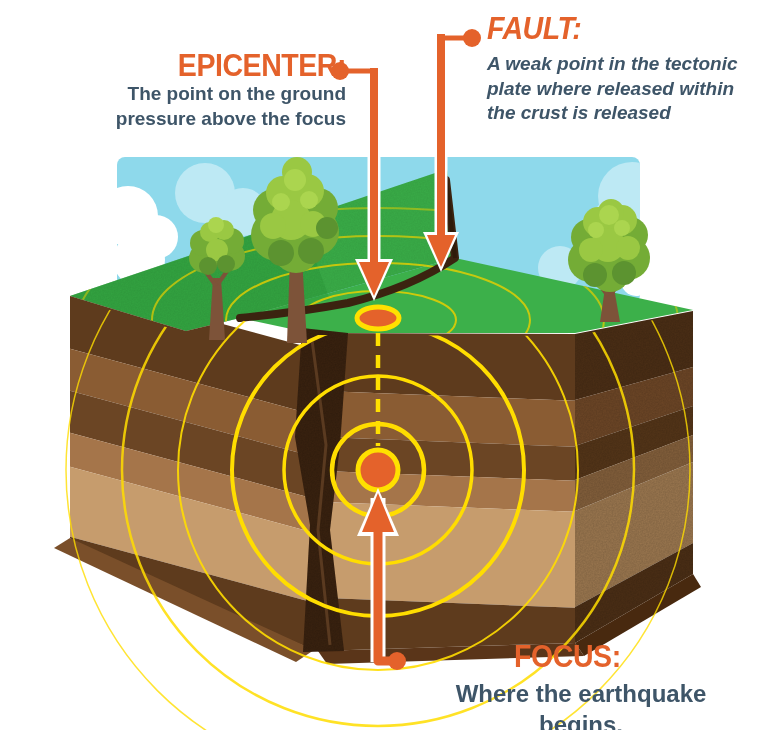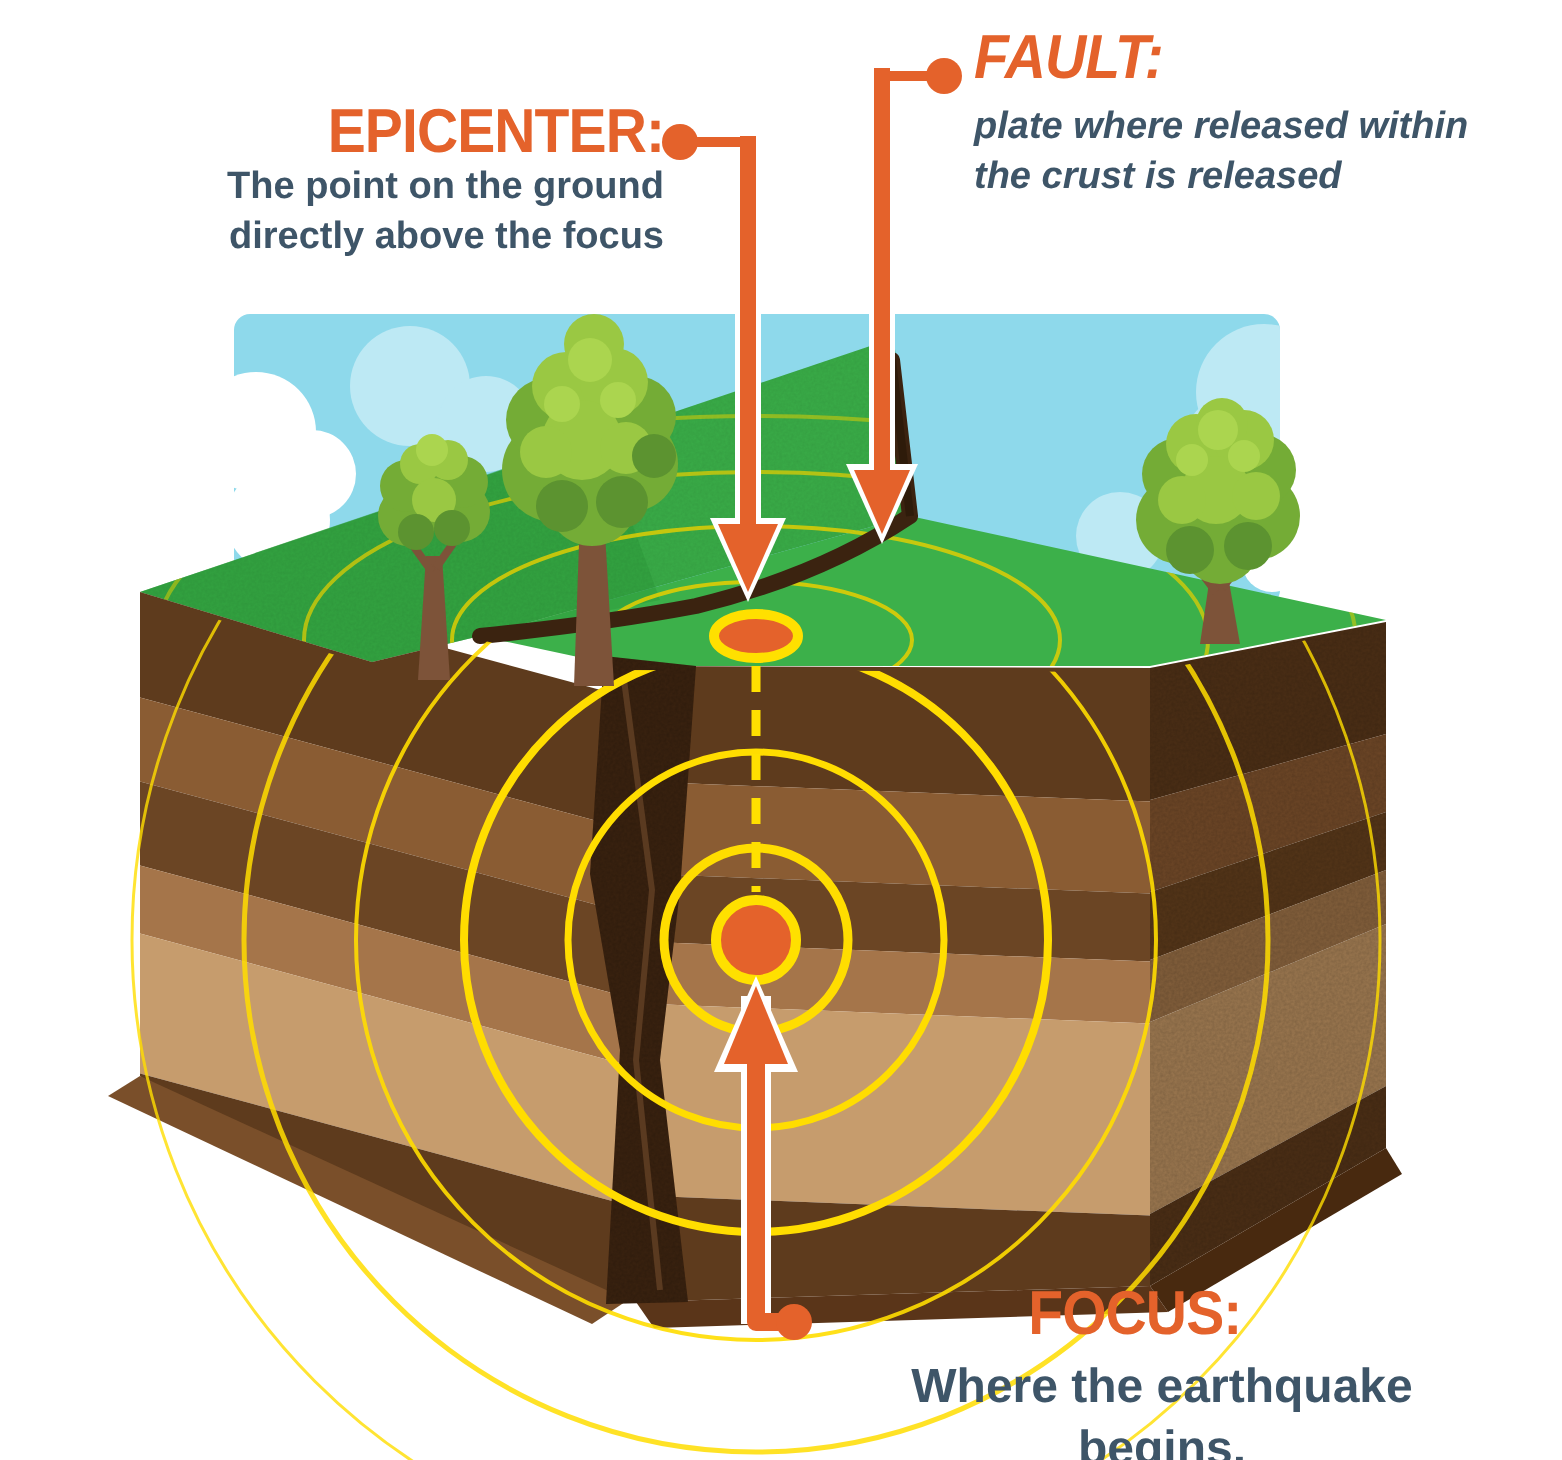--- a/index.html
+++ b/index.html
@@ -12,21 +12,21 @@
   .callout{position:absolute;z-index:5;}
   .callout .heading{
     font-size:31px;font-weight:bold;line-height:1;
     letter-spacing:-0.5px;color:var(--accent_orange,#E4622B);
     transform:scaleX(0.92);
   }
   .callout .body{
     font-size:19px;font-weight:bold;line-height:1.3;
     color:var(--text_slate,#3E5568);
   }
-  #epicenter-callout{left:30px;top:50px;width:302px;text-align:right;}
+  #epicenter-callout{left:44px;top:50px;width:302px;text-align:right;}
   #epicenter-callout .heading{transform-origin:right center;}
   #epicenter-callout .body{margin-top:1px;}
   #fault-callout{left:487px;top:13px;width:290px;text-align:left;font-style:italic;}
   #fault-callout .heading{transform-origin:left center;}
   #fault-callout .body{margin-top:8px;}
   #focus-callout{left:411px;top:641px;width:340px;text-align:center;}
   #focus-callout .heading{transform-origin:left center;}
   #focus-callout .body{margin-top:6px;font-size:24px;}
 </style>
 </head>
@@ -242,27 +242,28 @@
     <path d="M378,528 L378,661 L392,661" stroke="#E4622B" stroke-width="9" fill="none" stroke-linejoin="round"></path>
     <polygon points="378,493 362,532 394,532" fill="#E4622B"></polygon>
     <circle cx="397" cy="661" r="9" fill="#E4622B"></circle>
   </g>
 </svg>
 
 <div class="callout" id="epicenter-callout">
   <div class="heading">EPICENTER:</div>
   <div class="body">
     <div>The point on the ground</div>
-    <div>directly above the focus</div>
+    <div>pressure above the focus</div>
   </div>
 </div>
 
 <div class="callout" id="fault-callout">
   <div class="heading">FAULT:</div>
   <div class="body">
+    <div>A weak point in the tectonic</div>
     <div>plate where released within</div>
     <div>the crust is released</div>
   </div>
 </div>
 
 <div class="callout" id="focus-callout">
   <div class="heading">FOCUS:</div>
   <div class="body">
     <div>Where the earthquake begins.</div>
   </div>

